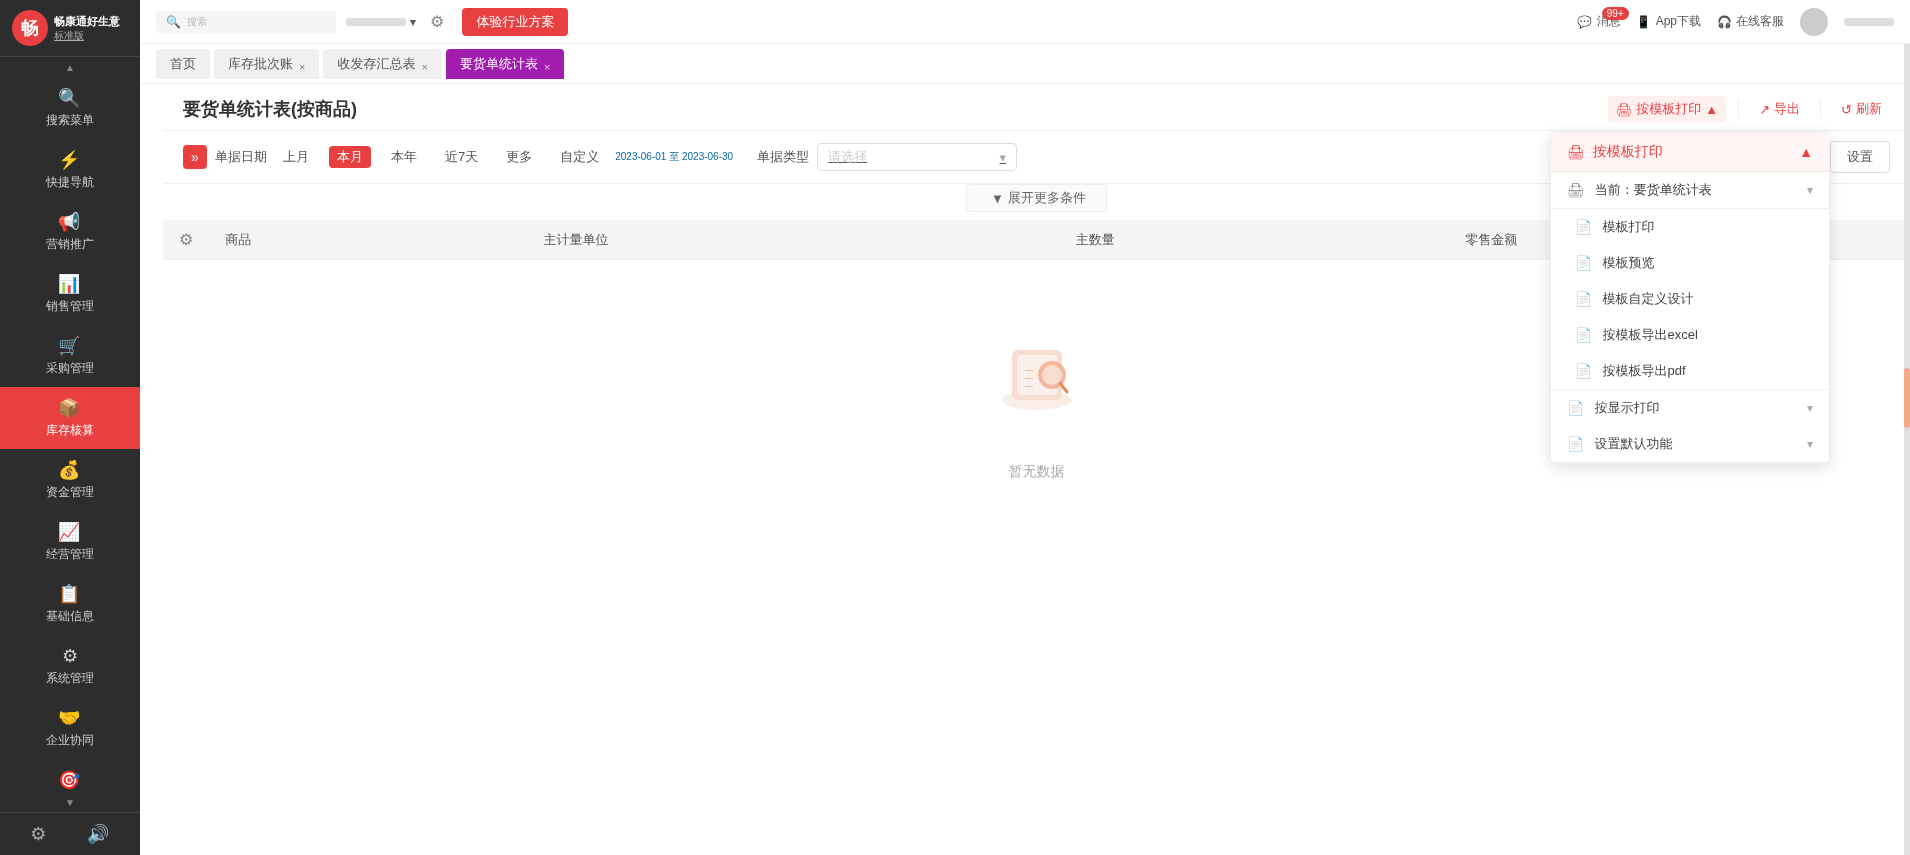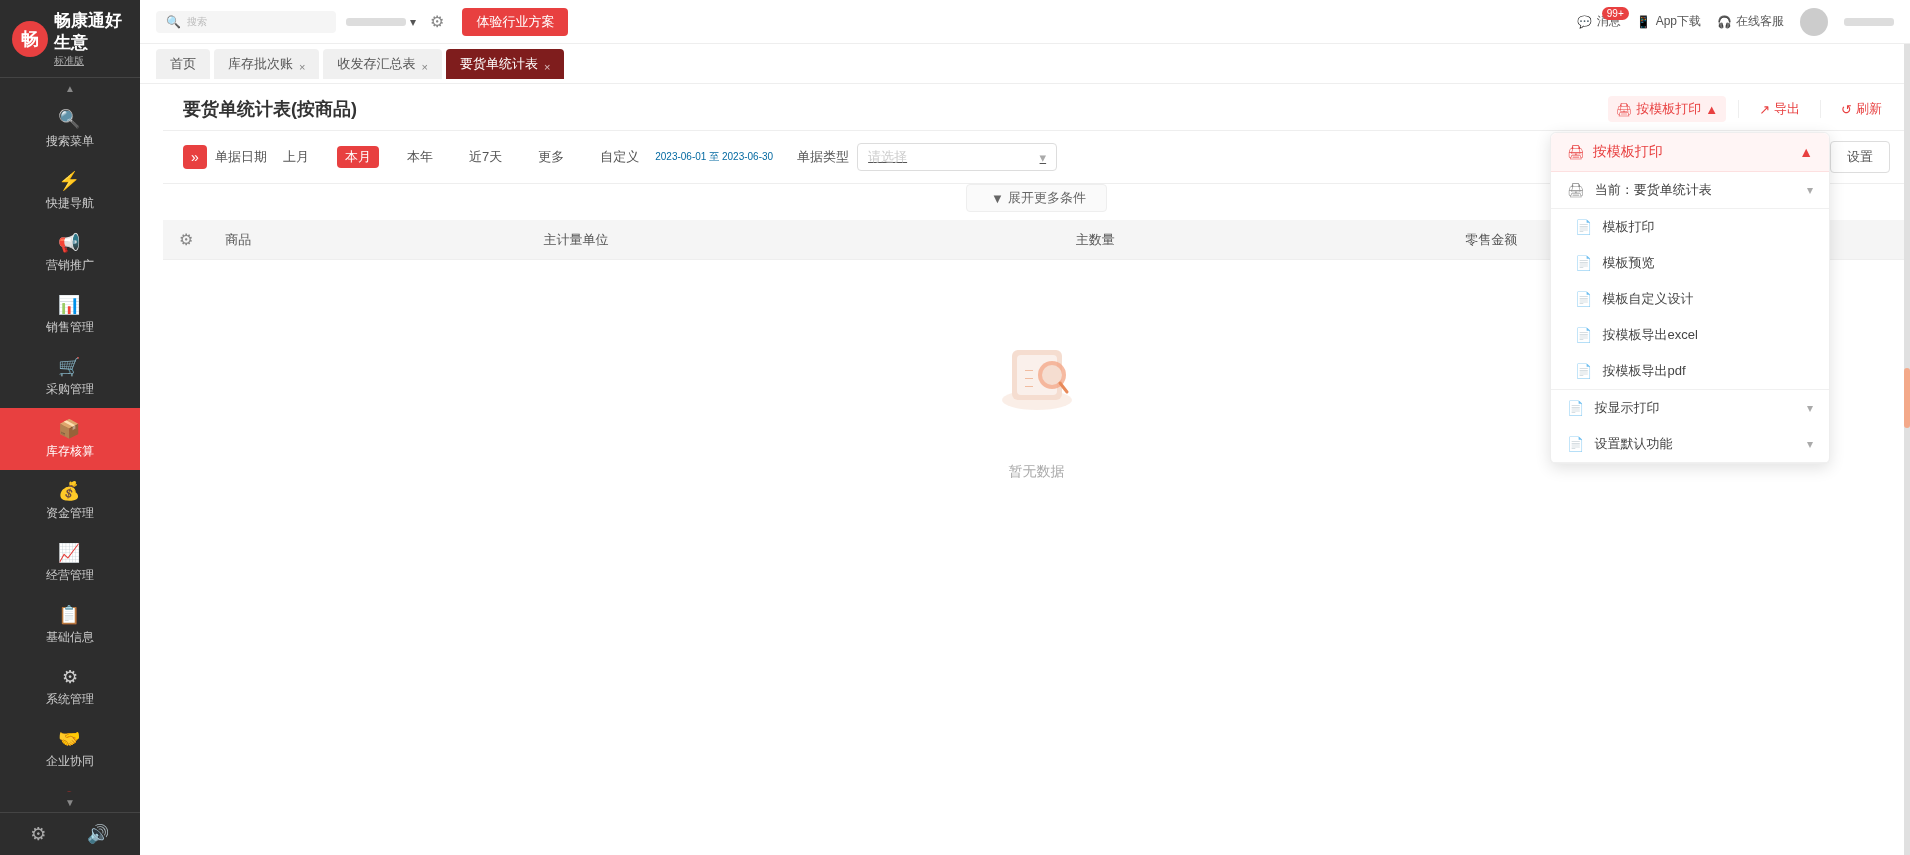--- a/index.html
+++ b/index.html
@@ -33,21 +33,21 @@
       font-size: 18px;
       font-weight: bold;
       margin-right: 6px;
       flex-shrink: 0;
     }
     .sidebar-logo-text {
       font-size: 12px;
       color: #fff;
       line-height: 1.3;
     }
-    .sidebar-logo-text .brand { font-size: 17px; font-weight: bold; }
+    .sidebar-logo-text .brand { font-size: 11px; font-weight: bold; }
     .sidebar-logo-text .sub { font-size: 10px; color: #aaa; text-decoration: underline; }
     .sidebar-nav {
       flex: 1;
       overflow-y: auto;
     }
     .sidebar-nav::-webkit-scrollbar { width: 0; }
     .sidebar-scroll-up, .sidebar-scroll-down {
       display: flex;
       align-items: center;
       justify-content: center;
@@ -175,21 +175,21 @@
       align-items: flex-end;
       padding: 6px 14px;
       font-size: 13px;
       border-radius: 4px 4px 0 0;
       cursor: pointer;
       color: #555;
       background: #f0f0f0;
       position: relative;
     }
     .tab.active {
-      background: #7f1d1d;
+      background: #a21caf;
       color: #fff;
     }
     .tab-close {
       margin-left: 6px;
       font-size: 11px;
       cursor: pointer;
       opacity: 0.7;
     }
 
     
@@ -262,21 +262,21 @@
       display: flex;
       align-items: center;
       justify-content: center;
       cursor: pointer;
       font-size: 14px;
     }
     .filter-label { font-size: 13px; color: #555; }
     .filter-date-group {
       display: flex;
       align-items: center;
-      gap: 20px;
+      gap: 12px;
       font-size: 13px;
       color: #555;
     }
     .filter-date-option {
       padding: 2px 8px;
       border-radius: 4px;
       cursor: pointer;
       color: #555;
     }
     .filter-date-option.active {

